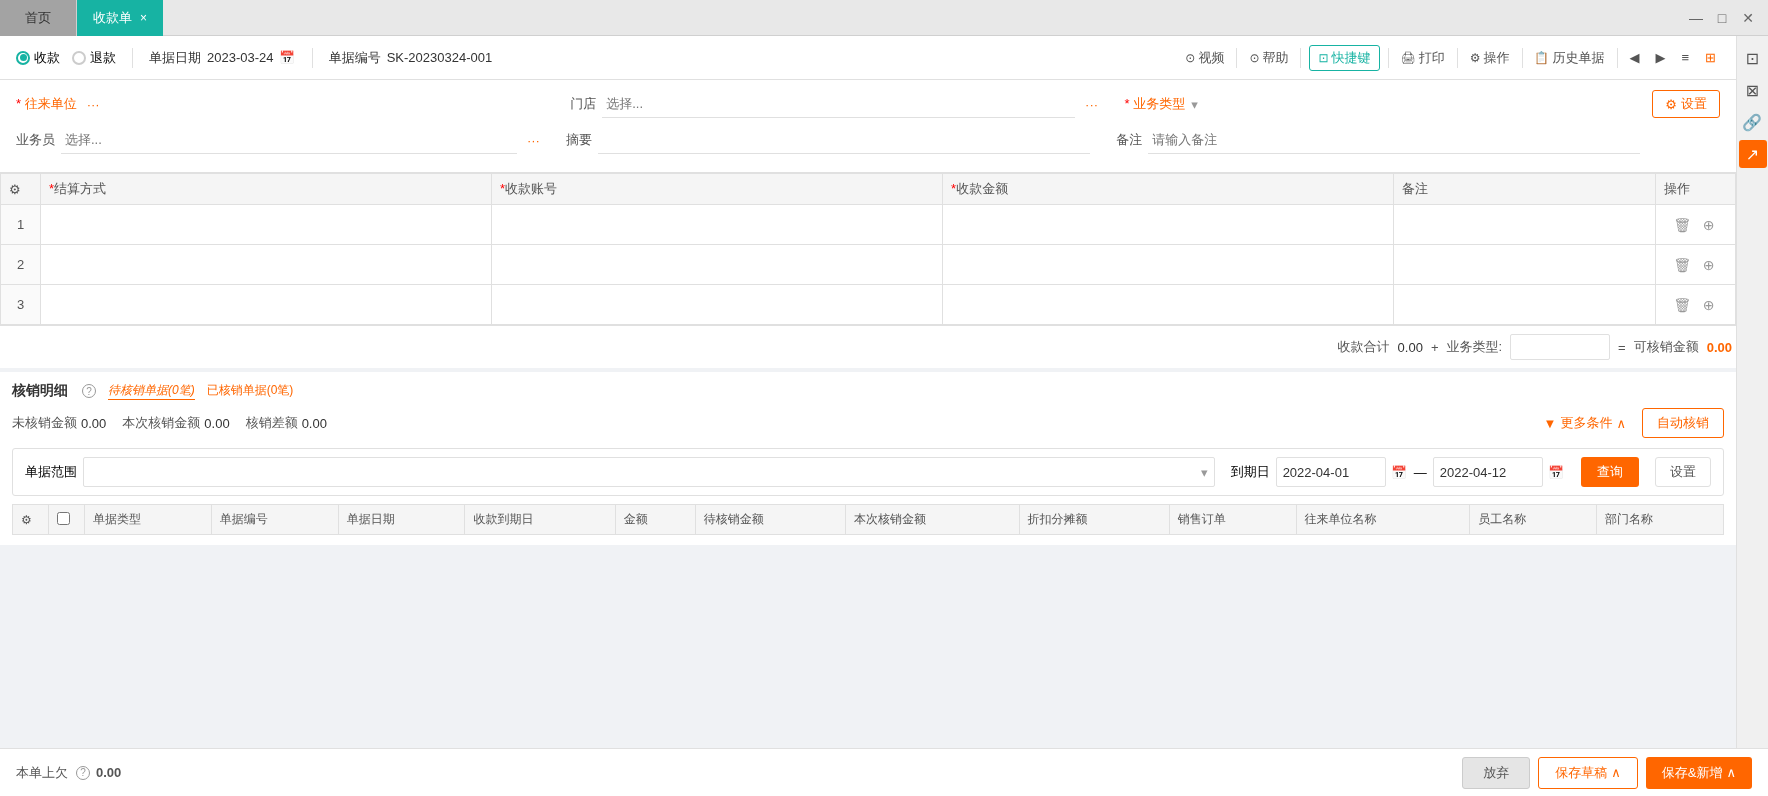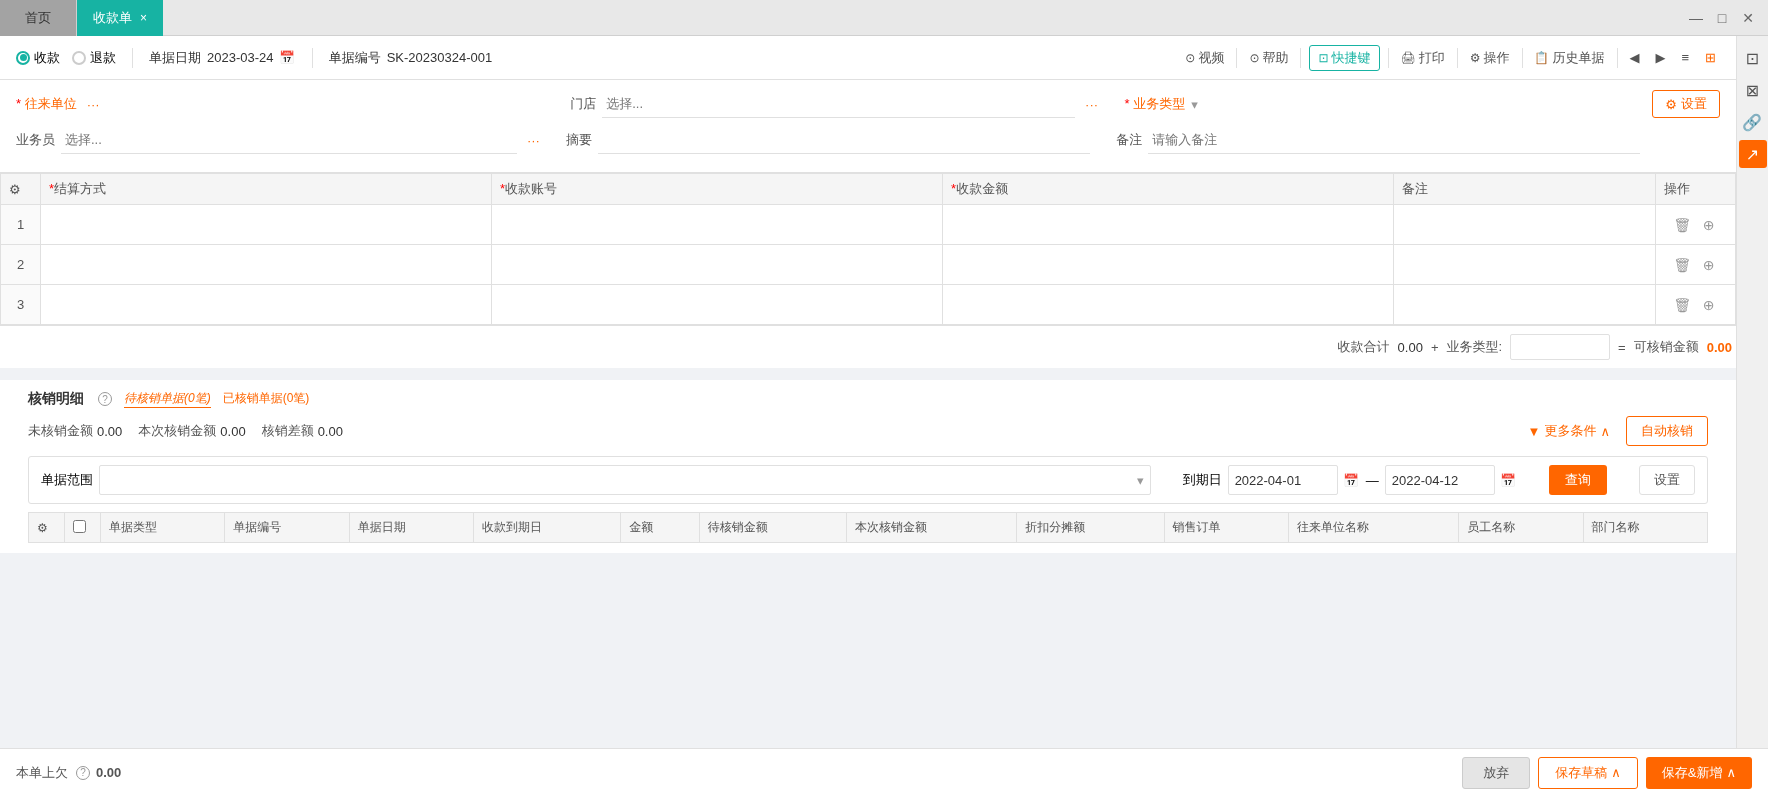--- a/index.html
+++ b/index.html
@@ -84,38 +84,38 @@
       gap: 8px; color: #555;
     }
     .summary-value { color: #333; font-weight: 500; }
     .summary-orange { color: #f60; font-weight: bold; }
     .summary-input {
       width: 100px; height: 26px; border: 1px solid #e0e0e0; outline: none;
       padding: 0 4px; border-radius: 2px;
     }
 
     
-    .writeoff-section { background: #fff; margin-top: 12px; padding: 10px 28px; }
+    .writeoff-section { background: #fff; margin-top: 4px; padding: 10px 12px; }
     .writeoff-header { display: flex; align-items: center; gap: 12px; margin-bottom: 8px; }
     .section-title { font-size: 14px; font-weight: bold; color: #333; }
     .tab-link { color: #f60; cursor: pointer; font-size: 12px; border-bottom: 1px solid transparent; }
     .tab-link.active { border-bottom-color: #f60; font-style: italic; }
 
     .writeoff-meta { display: flex; align-items: center; gap: 16px; margin-bottom: 10px; color: #555; }
     .meta-pair { display: flex; align-items: center; gap: 4px; }
     .meta-num { color: #333; }
     .more-conditions { margin-left: auto; color: #f60; cursor: pointer; display: flex; align-items: center; gap: 4px; }
     .auto-writeoff-btn {
       background: #fff; border: 1px solid #f60; color: #f60;
       padding: 5px 14px; border-radius: 3px; cursor: pointer;
     }
 
     
     .filter-row {
-      display: flex; align-items: center; gap: 32px; padding: 8px 0;
+      display: flex; align-items: center; gap: 16px; padding: 8px 0;
       border: 1px solid #e0e0e0; border-radius: 3px; margin-bottom: 8px; padding: 8px 12px;
     }
     .filter-field { display: flex; align-items: center; gap: 6px; flex: 1; }
     .filter-select {
       flex: 1; height: 30px; border: 1px solid #e0e0e0; outline: none;
       padding: 0 6px; border-radius: 2px; background: #fff; color: #999;
       display: flex; align-items: center; justify-content: space-between; cursor: pointer;
     }
     .date-range { display: flex; align-items: center; gap: 6px; }
     .date-input {

